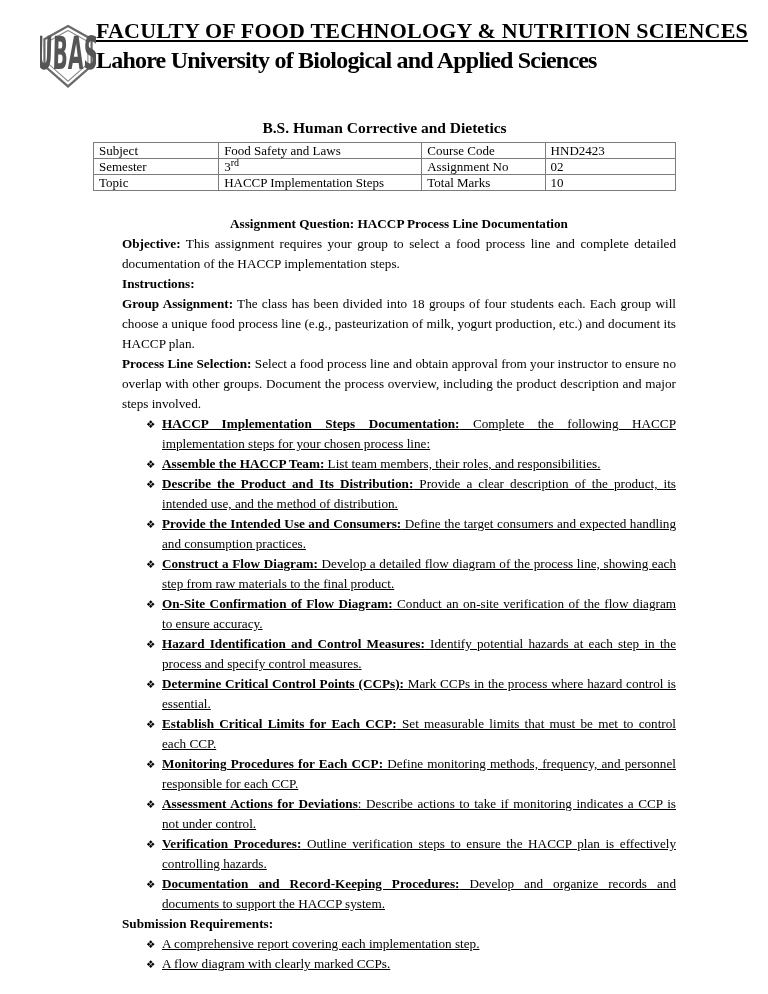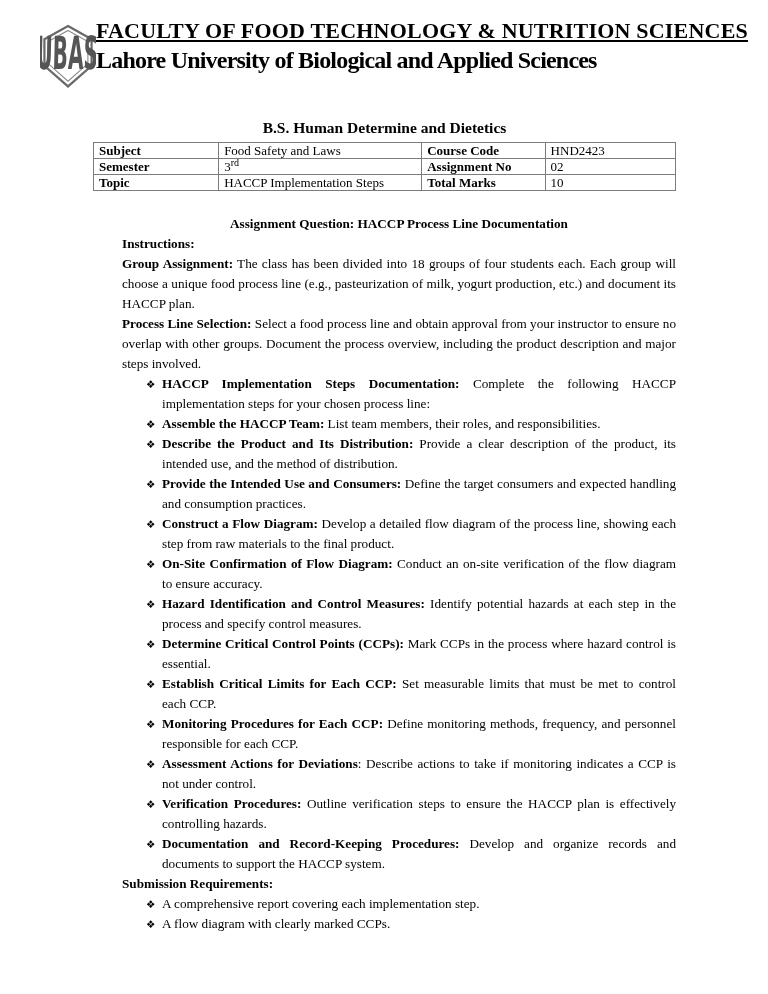--- a/index.html
+++ b/index.html
@@ -23,31 +23,31 @@
   main { margin:0 92px 0 93px; }
   .program-title {
     text-align:center; font-weight:bold; font-size:15.5px;
     margin-top:27px; margin-bottom:5px;
   }
   table.info { width:100%; border-collapse:collapse; font-size:13px; table-layout:fixed; }
   table.info td {
     border:1px solid #7c7c7c; padding:0 5px; height:16px;
     line-height:15px; vertical-align:middle; overflow:hidden; white-space:nowrap;
   }
-  td.lbl { font-weight:bold; }
+  td.lbl { font-weight:normal; }
   sup { font-size:10px; vertical-align:super; line-height:0; }
   .body-text { font-size:13.2px; line-height:20px;margin-left:29px; }
   .aq-heading { text-align:center; font-weight:bold; margin-top:23px; }
   p.para { text-align:justify; margin:0; }
   .bullet { display:flex; }
   .bullet .marker {
     flex:0 0 16px; margin-left:24px;
     font-family:"DejaVu Sans",sans-serif; font-size:10.5px; line-height:20px;
   }
-  .bullet .btext { flex:1; text-align:justify; }
+  .bullet .btext { flex:1; text-align:justify;text-decoration:underline; }
   b { font-weight:bold; }
 </style>
 </head>
 <body>
 
 <div>
 
   <header class="letterhead">
     <div class="logo">
       <svg viewBox="0 0 76 96" width="56" height="76">
@@ -59,21 +59,21 @@
       </svg>
     </div>
     <div class="head-text">
       <div class="faculty">FACULTY OF FOOD TECHNOLOGY &amp; NUTRITION SCIENCES</div>
       <div class="university">Lahore University of Biological and Applied Sciences</div>
     </div>
   </header>
 
   <main>
 
-    <div class="program-title">B.S. Human Determine and Dietetics</div>
+    <div class="program-title">B.S. Human Corrective and Dietetics</div>
 
     <table class="info">
       <colgroup>
           <col style="width:21.5%">
           <col style="width:34.9%">
           <col style="width:21.2%">
           <col style="width:22.4%">
         </colgroup>
       <tbody>
         <tr>
@@ -94,20 +94,21 @@
           <td class="lbl">Total Marks</td>
           <td>10</td>
         </tr>
       </tbody>
     </table>
 
     <div class="body-text">
 
       <div class="aq-heading">Assignment Question: HACCP Process Line Documentation</div>
 
+      <p class="para"><b>Objective:</b><span> This assignment requires your group to select a food process line and complete detailed documentation of the HACCP implementation steps.</span></p>
       <p class="para"><b>Instructions:</b><span></span></p>
       <p class="para"><b>Group Assignment:</b><span> The class has been divided into 18 groups of four students each. Each group will choose a unique food process line (e.g., pasteurization of milk, yogurt production, etc.) and document its HACCP plan.</span></p>
       <p class="para"><b>Process Line Selection:</b><span> Select a food process line and obtain approval from your instructor to ensure no overlap with other groups. Document the process overview, including the product description and major steps involved.</span></p>
 
       <div>
         <div class="bullet">
             <span class="marker">❖</span>
             <div class="btext"><b>HACCP Implementation Steps Documentation:</b><span> Complete the following HACCP implementation steps for your chosen process line:</span></div>
           </div>
         <div class="bullet">

